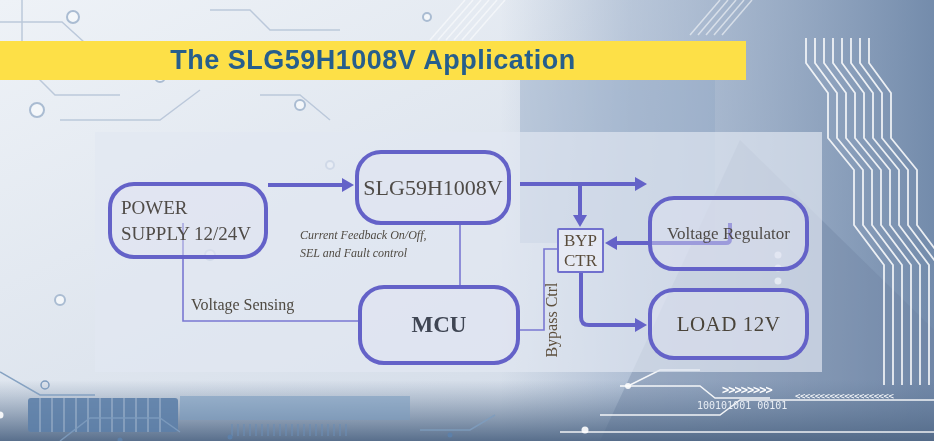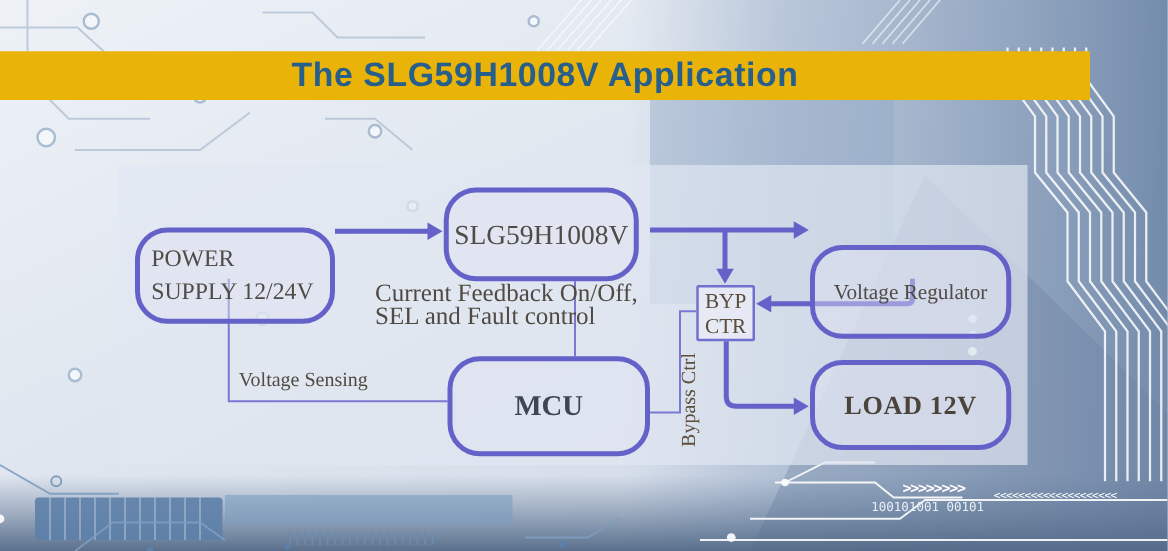--- a/index.html
+++ b/index.html
@@ -3,22 +3,22 @@
 <meta charset="utf-8">
 <style>
   html,body{margin:0;padding:0;background:#9aa9c0;}
   .canvas{
     position:relative;width:934px;height:441px;overflow:hidden;
     font-family:"Liberation Serif",serif;
   }
   .bg{position:absolute;inset:0;z-index:0;}
   
   .title-band{
-    position:absolute;left:0;top:41px;width:872px;height:39px;
-    background:#eab308;z-index:2;display:flex;align-items:center;justify-content:center;
+    position:absolute;left:0;top:41px;width:746px;height:39px;
+    background:#fde047;z-index:2;display:flex;align-items:center;justify-content:center;
   }
   .title-band h1{
     margin:0;font-family:"Liberation Sans",sans-serif;font-weight:bold;
     font-size:27px;color:#265e8c;letter-spacing:.5px;
   }
   
   .panel{
     position:absolute;left:95px;top:132px;width:727px;height:240px;
     background:rgba(226,232,241,0.68);z-index:1;
   }
@@ -27,34 +27,34 @@
     position:absolute;z-index:3;box-sizing:border-box;
     border:4px solid #6462c8;border-radius:26px;
     background:rgba(223,227,242,0.45);
     display:flex;flex-direction:column;justify-content:center;
     color:#4f4b47;
   }
   #node-power{left:108px;top:146px;width:160px;height:77px;align-items:flex-start;padding-left:9px;font-size:19px;line-height:26px;margin-top:36px;}
   #node-slg{left:355px;top:150px;width:156px;height:75px;align-items:center;font-size:22px;}
   #node-vreg{left:648px;top:148px;width:161px;height:75px;align-items:center;font-size:17px;line-height:23px;margin-top:48px;}
   #node-mcu{left:358px;top:285px;width:162px;height:80px;align-items:center;font-size:23px;font-weight:bold;color:#3f4553;}
-  #node-load{left:648px;top:288px;width:161px;height:72px;align-items:center;font-size:21px;font-weight:bold;color:#4a443a;letter-spacing:.5px;}
+  #node-load{left:648px;top:288px;width:161px;height:72px;align-items:center;font-size:21px;font-weight:normal;color:#4a443a;letter-spacing:.5px;}
   #node-byp{
     left:557px;top:228px;width:47px;height:45px;
     border:2px solid #7170ce;border-radius:2px;background:rgba(233,235,246,0.85);
     align-items:center;font-size:17px;line-height:20px;color:#5a4c3c;
   }
   
   .wires{position:absolute;inset:0;z-index:2;}
   .wires path,.wires polyline{stroke:#6462c8;stroke-width:4;fill:none;}
   .wires .thin{stroke:#7a78d2;stroke-width:1.6;}
   .wires polygon{fill:#6462c8;stroke:none;}
   
   .lbl{position:absolute;z-index:3;color:#4f4a42;}
-  .lbl-feedback{left:300px;top:226px;font-size:20px;line-height:18px;}
+  .lbl-feedback{left:300px;top:226px;font-size:12px;line-height:18px;font-style:italic;}
   .lbl-sensing{left:191px;top:296px;font-size:16px;}
   .lbl-bypass{
     left:498px;top:310px;width:110px;height:20px;text-align:center;
     font-size:16px;transform:rotate(-90deg);transform-origin:center;color:#5d4f3d;
   }
   .bg text{font-family:"DejaVu Sans Mono",monospace;}
 </style>
 </head>
 <body>
 

